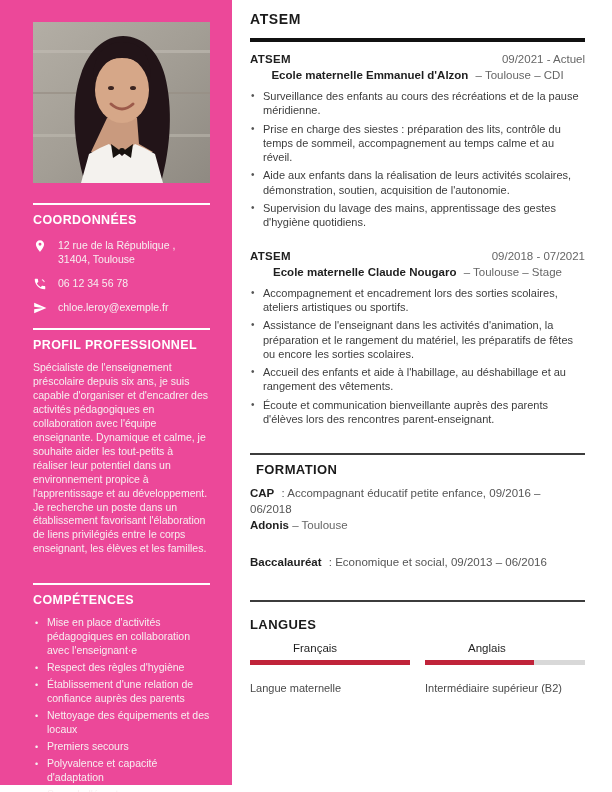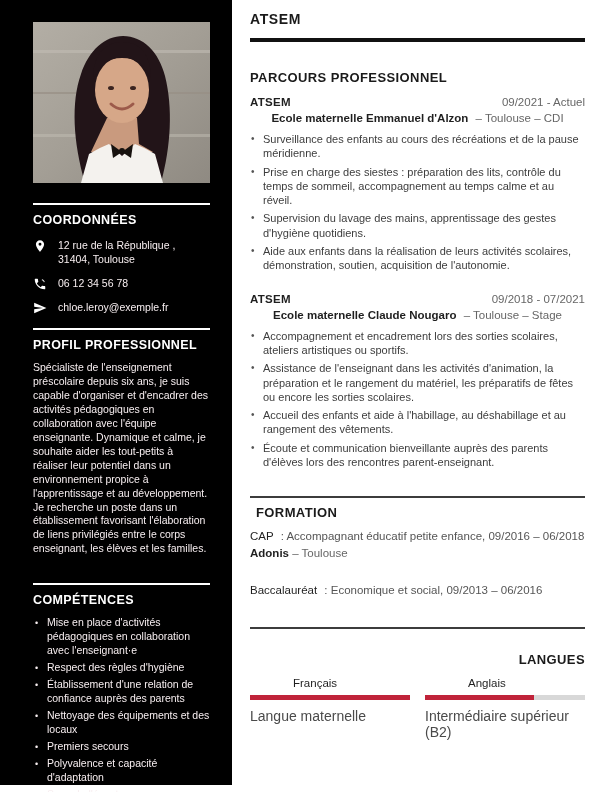--- a/index.html
+++ b/index.html
@@ -12,21 +12,21 @@
     background: #ffffff;
     overflow: hidden;
   }
 
   
   .sidebar {
     position: absolute;
     left: 0; top: 0;
     width: 232px;
     height: 785px;
-    background: #000000;
+    background: #ec4899;
     color: #ffffff;
     padding: 22px 22px 0 33px;
   }
   .photo {
     width: 177px;
     height: 161px;
     overflow: hidden;
     background: #a8a39b;
   }
   .photo svg { display: block; }
@@ -164,27 +164,27 @@
     position: absolute;
     left: 1px; top: 0;
     color: #555555;
     font-size: 10px;
   }
   .sec-education .thin-rule { margin-top: 27px; }
   .sec-education .section-title { margin-top: 7px; padding-left: 6px; }
   .edu-entry { margin-top: 9px; }
   .edu-entry + .edu-entry { margin-top: 24px; }
   .edu-line1 { font-size: 11.5px; color: #555555; line-height: 1.35; }
-  .edu-degree { font-weight: normal; color: #1f1f1f; }
+  .edu-degree { font-weight: bold; color: #1f1f1f; }
   .edu-detail { margin-left: 4px; }
   .edu-line2 { margin-top: 2px; font-size: 11.5px; color: #666666; }
   .edu-school { font-weight: bold; color: #1f1f1f; margin-top: 20px; }
   .edu-loc { }
   .sec-languages .thin-rule { margin-top: 29px; }
-  .sec-languages .section-title { margin-top: 23px; text-align: right; }
+  .sec-languages .section-title { margin-top: 15px; }
   .lang-grid {
     margin-top: 10px;
     display: flex;
     gap: 15px;
   }
   .lang-item { width: 160px; }
   .lang-name {
     font-size: 11.5px;
     font-weight: normal;
     color: #1f1f1f;
@@ -194,22 +194,22 @@
     margin-top: 6px;
     height: 5px;
     background: #d8d8d8;
     overflow: hidden;
   }
   .lang-bar-fill {
     height: 100%;
     background: #c0233a;
   }
   .lang-level {
-    margin-top: 8px;
-    font-size: 14px;
+    margin-top: 17px;
+    font-size: 11px;
     color: #4a4a4a;
   }
 </style>
 </head>
 <body>
 
 <div class="page">
 
   <aside class="sidebar">
 
@@ -287,36 +287,35 @@
       <li>Sens de l'écoute</li>
     </ul>
   </aside>
 
   <main class="main">
 
     <div class="job-title-top">ATSEM</div>
     <div class="thick-rule"></div>
 
     <section class="sec-experience">
-      <h2 class="section-title">PARCOURS PROFESSIONNEL</h2>
 
       <div class="job">
         <div class="job-head">
           <span class="job-role">ATSEM</span>
           <span class="job-dates">09/2021 - Actuel</span>
         </div>
         <div class="job-employer">
           <span class="employer-name">Ecole maternelle Emmanuel d'Alzon</span>
           <span class="employer-suffix">– Toulouse – CDI</span>
         </div>
         <ul class="bullet-list">
           <li>Surveillance des enfants au cours des récréations et de la pause méridienne.</li>
           <li>Prise en charge des siestes : préparation des lits, contrôle du temps de sommeil, accompagnement au temps calme et au réveil.</li>
+          <li>Aide aux enfants dans la réalisation de leurs activités scolaires, démonstration, soutien, acquisition de l'autonomie.</li>
           <li>Supervision du lavage des mains, apprentissage des gestes d'hygiène quotidiens.</li>
-          <li>Aide aux enfants dans la réalisation de leurs activités scolaires, démonstration, soutien, acquisition de l'autonomie.</li>
         </ul>
       </div>
 
       <div class="job">
         <div class="job-head">
           <span class="job-role">ATSEM</span>
           <span class="job-dates">09/2018 - 07/2021</span>
         </div>
         <div class="job-employer">
           <span class="employer-name">Ecole maternelle Claude Nougaro</span>

